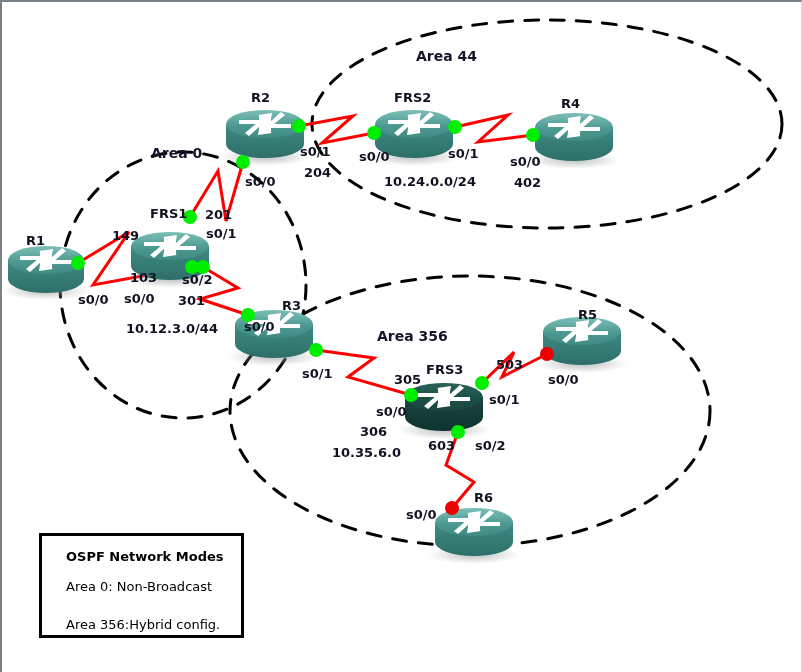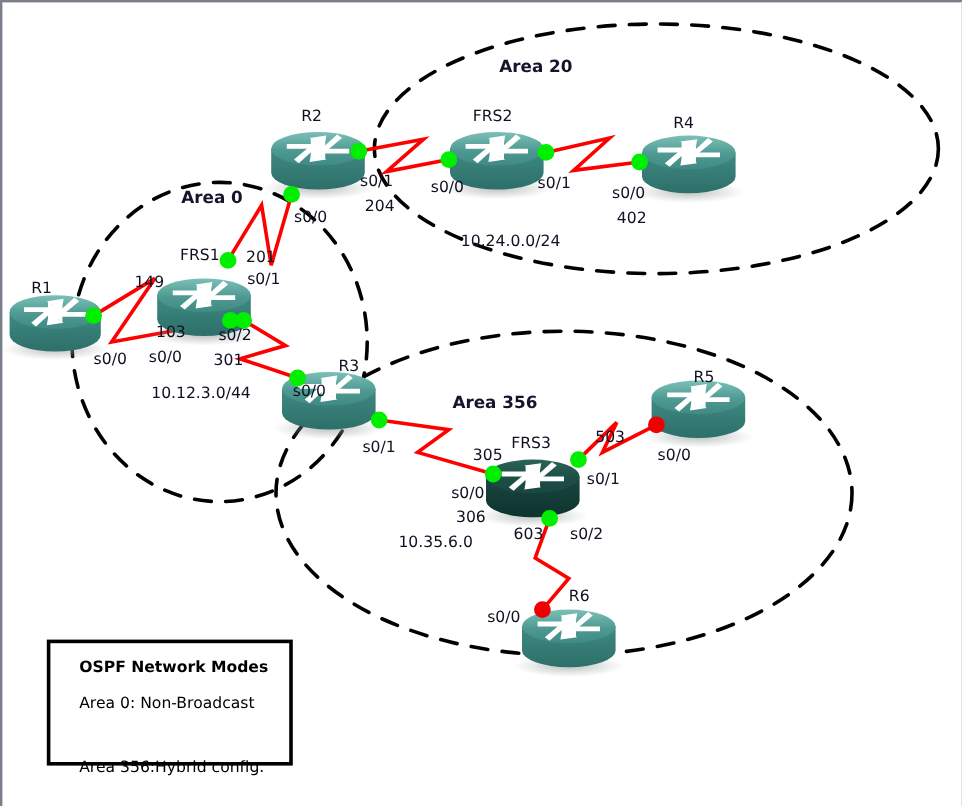--- a/index.html
+++ b/index.html
@@ -1,20 +1,20 @@
 <!DOCTYPE html>
 <html><head>
 <meta charset="utf-8">
 <style>
   html,body{margin:0;padding:0;background:#ffffff;}
   body{width:802px;height:672px;overflow:hidden;font-family:"DejaVu Sans",sans-serif;}
   #canvas{position:relative;width:802px;height:672px;background:#fff;box-sizing:border-box;
           border-top:2px solid #7a8089;border-left:2px solid #7a8089;border-right:1px solid #d8dade;}
   svg.layer{position:absolute;left:0;top:0;width:802px;height:672px;pointer-events:none;}
-  .lbl{position:absolute;font-family:"DejaVu Sans",sans-serif;font-weight:normal;font-size:13px;
+  .lbl{position:absolute;font-family:"DejaVu Sans",sans-serif;font-weight:bold;font-size:13px;
        color:#111122;white-space:nowrap;letter-spacing:0px;}
   .area-lbl{font-size:14px;font-weight:bold;color:#14142a;}
   #legend{position:absolute;left:37px;top:531px;width:205px;height:105px;
           border:3px solid #000;background:#fff;box-sizing:border-box;text-align:center;}
   #legend .ltitle{position:absolute;left:24px;top:13px;font-size:13px;font-weight:bold;color:#000;}
   #legend .lrow{position:absolute;left:24px;font-size:13px;font-weight:normal;color:#000;white-space:nowrap;}
 </style>
 </head>
 <body>
 
@@ -172,26 +172,26 @@
       <circle cx="246" cy="313" r="7" fill="#00ee00"></circle>
       <circle cx="314" cy="348" r="7" fill="#00ee00"></circle>
       <circle cx="409" cy="393" r="7" fill="#00ee00"></circle>
       <circle cx="480" cy="381" r="7" fill="#00ee00"></circle>
       <circle cx="456" cy="430" r="7" fill="#00ee00"></circle>
       <circle cx="545" cy="352" r="7" fill="#ee0000"></circle>
       <circle cx="450" cy="506" r="7" fill="#ee0000"></circle>
     </g>
   </svg>
 
-  <div class="lbl area-lbl" style="left:149px;top:155px">Area 0</div>
-  <div class="lbl area-lbl" style="left:414px;top:46px">Area 20</div>
+  <div class="lbl area-lbl" style="left:149px;top:143px">Area 0</div>
+  <div class="lbl area-lbl" style="left:414px;top:46px">Area 44</div>
   <div class="lbl area-lbl" style="left:375px;top:326px">Area 356</div>
 
   <div class="lbl" style="left:124px;top:319px">10.12.3.0/44</div>
-  <div class="lbl" style="left:382px;top:192px">10.24.0.0/24</div>
+  <div class="lbl" style="left:382px;top:172px">10.24.0.0/24</div>
   <div class="lbl" style="left:330px;top:443px">10.35.6.0</div>
 
   <div class="lbl" style="left:24px;top:231px">R1</div>
   <div class="lbl" style="left:148px;top:204px">FRS1</div>
   <div class="lbl" style="left:249px;top:88px">R2</div>
   <div class="lbl" style="left:392px;top:88px">FRS2</div>
   <div class="lbl" style="left:559px;top:94px">R4</div>
   <div class="lbl" style="left:280px;top:296px">R3</div>
   <div class="lbl" style="left:424px;top:360px">FRS3</div>
   <div class="lbl" style="left:576px;top:305px">R5</div>
@@ -209,27 +209,27 @@
   <div class="lbl" style="left:298px;top:142px">s0/1</div>
   <div class="lbl" style="left:302px;top:163px">204</div>
   <div class="lbl" style="left:357px;top:147px">s0/0</div>
   <div class="lbl" style="left:446px;top:144px">s0/1</div>
   <div class="lbl" style="left:508px;top:152px">s0/0</div>
   <div class="lbl" style="left:512px;top:173px">402</div>
   <div class="lbl" style="left:242px;top:317px">s0/0</div>
   <div class="lbl" style="left:300px;top:364px">s0/1</div>
   <div class="lbl" style="left:392px;top:370px">305</div>
   <div class="lbl" style="left:374px;top:402px">s0/0</div>
-  <div class="lbl" style="left:378px;top:422px">306</div>
+  <div class="lbl" style="left:358px;top:422px">306</div>
   <div class="lbl" style="left:487px;top:390px">s0/1</div>
   <div class="lbl" style="left:494px;top:355px">503</div>
   <div class="lbl" style="left:473px;top:436px">s0/2</div>
   <div class="lbl" style="left:426px;top:436px">603</div>
   <div class="lbl" style="left:546px;top:370px">s0/0</div>
   <div class="lbl" style="left:404px;top:505px">s0/0</div>
 
   <div id="legend">
     <div class="ltitle">OSPF Network Modes</div>
     <div class="lrow" style="top:43px">Area 0: Non-Broadcast</div>
-    <div class="lrow" style="top:96px">Area 356:Hybrid config.</div>
+    <div class="lrow" style="top:81px">Area 356:Hybrid config.</div>
   </div>
 
 </div>
 
 </body></html>

